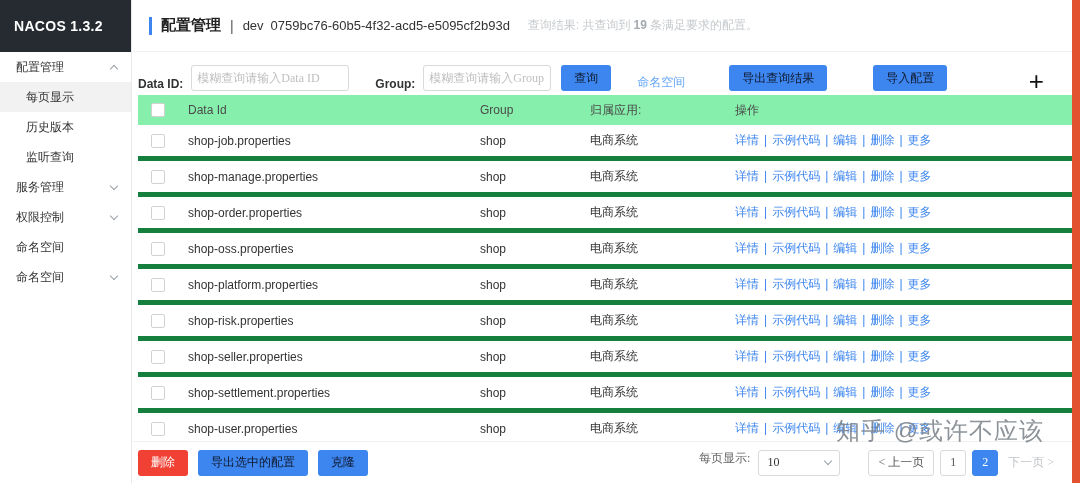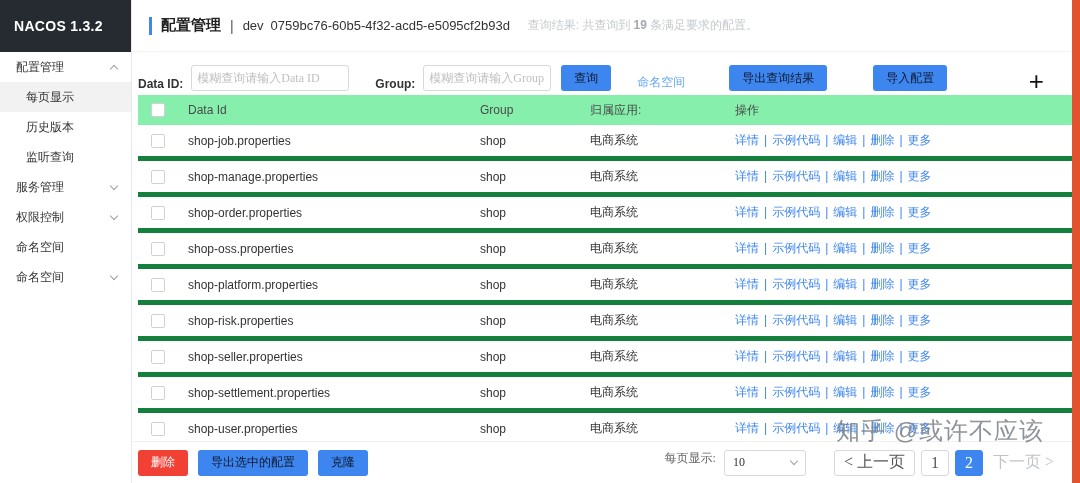--- a/index.html
+++ b/index.html
@@ -57,21 +57,21 @@
   .alink { color:#3d86f0; cursor:pointer; }
   .sep { color:#3d86f0; margin:0 5px; }
 
   
   .bottombar { position:absolute; left:0; right:0; bottom:0; height:42px; background:#fff; border-top:1px solid #f0f0f0; display:flex; align-items:center; padding-left:5px; z-index:4; }
   .btn-export-sel { margin-left:10px; }
   .btn-clone { margin-left:10px; }
   .pager { margin-left:auto; display:flex; margin-right:14px;font-family:Liberation Serif, serif; }
   .psize-label { color:#666; margin-right:8px; }
   .select { width:82px; height:26px; border:1px solid #d9d9d9; border-radius:3px; display:flex; align-items:center; justify-content:space-between; padding:0 8px; color:#333; cursor:pointer; margin-right:22px; }
-  .pg-btn { height:26px; min-width:26px; border:1px solid #d9d9d9; border-radius:3px; background:#fff; color:#555; display:flex; align-items:center; justify-content:center; padding:0 9px; margin-left:6px; cursor:pointer; font-size:16px; }
+  .pg-btn { height:26px; min-width:26px; border:1px solid #d9d9d9; border-radius:3px; background:#fff; color:#555; display:flex; align-items:center; justify-content:center; padding:0 9px; margin-left:6px; cursor:pointer; font-size:12px; }
   .pg-btn.active { background:#3d86f0; border-color:#3d86f0; color:#fff; }
   .pg-next { border:none; background:transparent; color:#c0c4c8; margin-left:6px; padding:0 4px; cursor:default; }
 
   .watermark { position:absolute; right:28px; bottom:36px; font-size:24px; color:#7e858c; opacity:.88; letter-spacing:1px; z-index:8; pointer-events:none; font-weight:500; }
 </style>
 </head>
 <body>
 
 <div class="screen">
 

